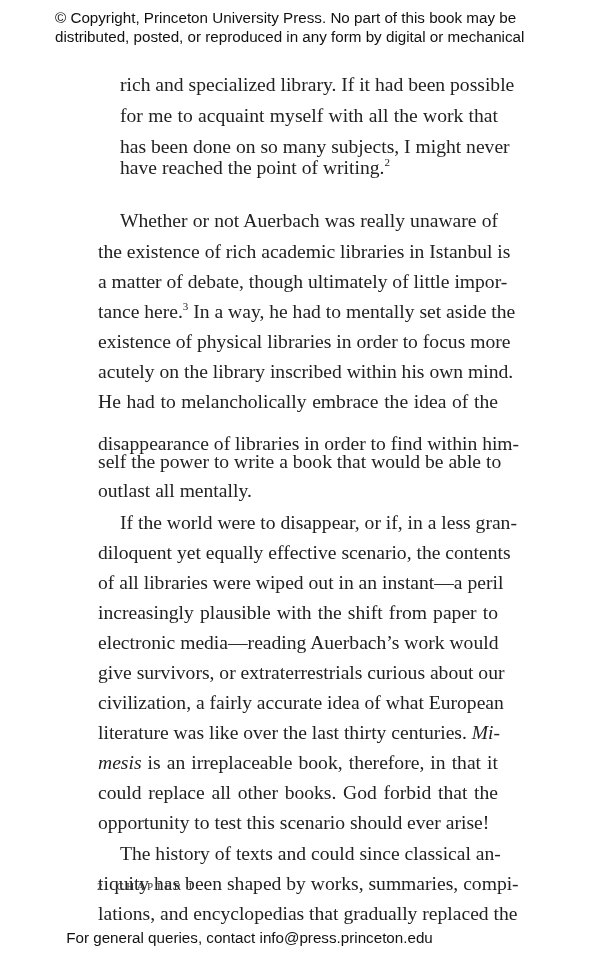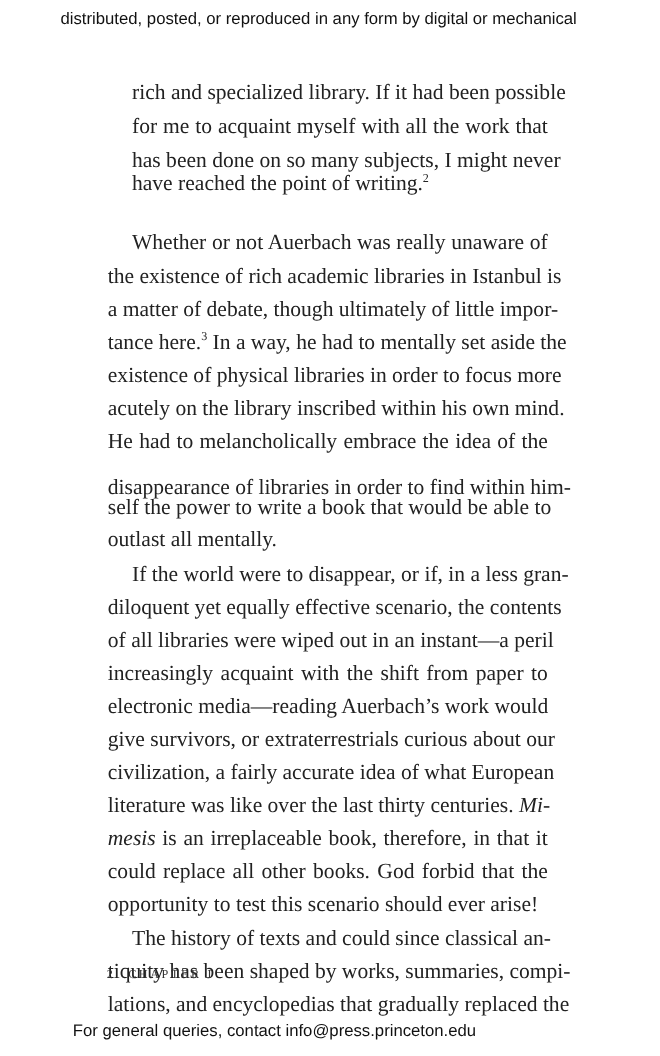--- a/index.html
+++ b/index.html
@@ -74,20 +74,21 @@
       text-align: center;
       font-family: "Liberation Sans", sans-serif;
       font-size: 15.2px;
       color: #111;
     }
   </style>
 </head>
 <body>
 
 <div class="copyright">
+  <div>© Copyright, Princeton University Press. No part of this book may be</div>
   <div>distributed, posted, or reproduced in any form by digital or mechanical</div>
 </div>
 
 <div class="text-block" style="top:0;">
 
   <div class="line justify" style="top:72px;">rich and specialized library. If it had been possible</div>
   <div class="line justify" style="top:103px;">for me to acquaint myself with all the work that</div>
   <div class="line justify" style="top:134px;">has been done on so many subjects, I might never</div>
   <div class="line" style="top:155px;"><span>have reached the point of writing.</span><sup>2</sup></div>
 </div>
@@ -102,21 +103,21 @@
   <div class="line" style="top:389px; width:400px; text-align:justify; text-align-last:justify;">He had to melancholically embrace the idea of the</div>
   <div class="line" style="top:431px; width:400px; text-align:justify; text-align-last:justify;">disappearance of libraries in order to find within him-</div>
   <div class="line" style="top:449px; width:400px; text-align:justify; text-align-last:justify;">self the power to write a book that would be able to</div>
   <div class="line" style="top:478px; width:400px;">outlast all mentally.</div>
 </div>
 
 <div class="text-block" style="left:98px; width:400px; top:0;">
   <div class="line" style="top:510px; left:22px; width:378px; text-align:justify; text-align-last:justify;">If the world were to disappear, or if, in a less gran-</div>
   <div class="line" style="top:540px; width:400px; text-align:justify; text-align-last:justify;">diloquent yet equally effective scenario, the contents</div>
   <div class="line" style="top:570px; width:400px; text-align:justify; text-align-last:justify;">of all libraries were wiped out in an instant—a peril</div>
-  <div class="line" style="top:600px; width:400px; text-align:justify; text-align-last:justify;">increasingly acquaint with the shift from paper to</div>
+  <div class="line" style="top:600px; width:400px; text-align:justify; text-align-last:justify;">increasingly plausible with the shift from paper to</div>
   <div class="line" style="top:630px; width:400px; text-align:justify; text-align-last:justify;">electronic media—reading Auerbach’s work would</div>
   <div class="line" style="top:660px; width:400px; text-align:justify; text-align-last:justify;">give survivors, or extraterrestrials curious about our</div>
   <div class="line" style="top:690px; width:400px; text-align:justify; text-align-last:justify;">civilization, a fairly accurate idea of what European</div>
   <div class="line" style="top:720px; width:400px; text-align:justify; text-align-last:justify;"><span>literature was like over the last thirty centuries. </span><em>Mi-</em></div>
   <div class="line" style="top:750px; width:400px; text-align:justify; text-align-last:justify;"><em>mesis</em><span> is an irreplaceable book, therefore, in that it</span></div>
   <div class="line" style="top:780px; width:400px; text-align:justify; text-align-last:justify;">could replace all other books. God forbid that the</div>
   <div class="line" style="top:810px; width:400px;">opportunity to test this scenario should ever arise!</div>
 </div>
 
 <div class="text-block" style="left:98px; width:400px; top:0;">

